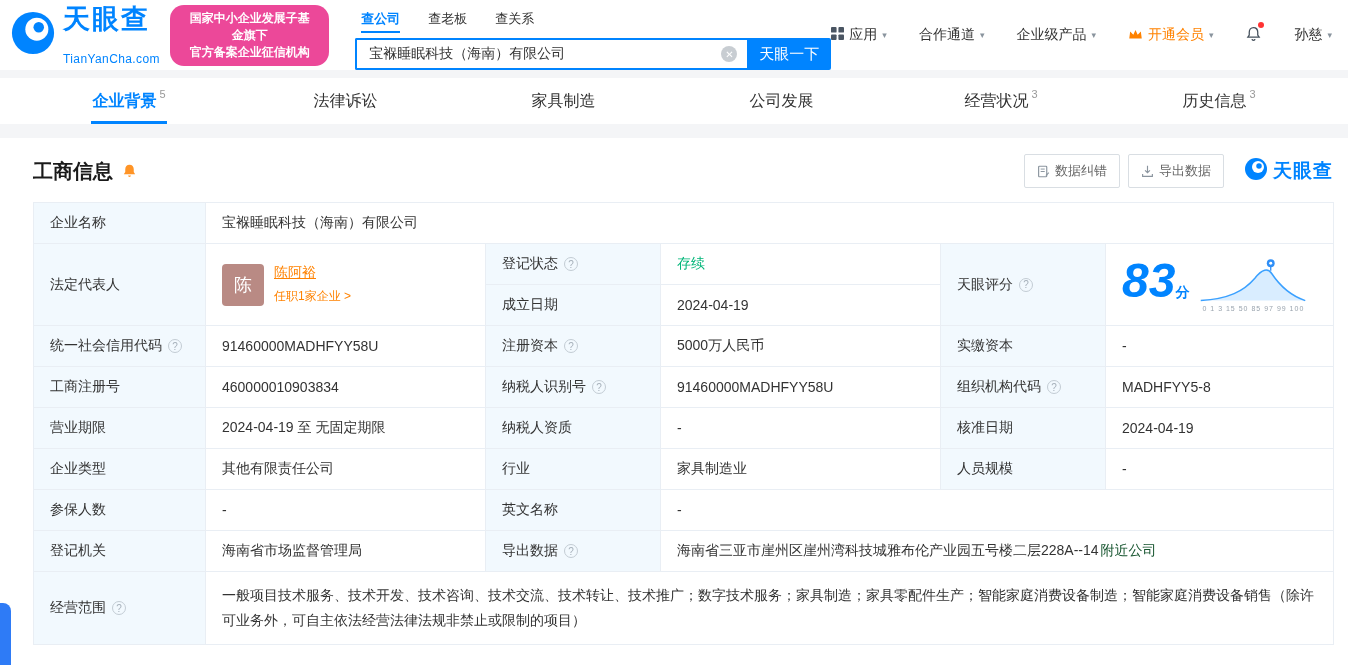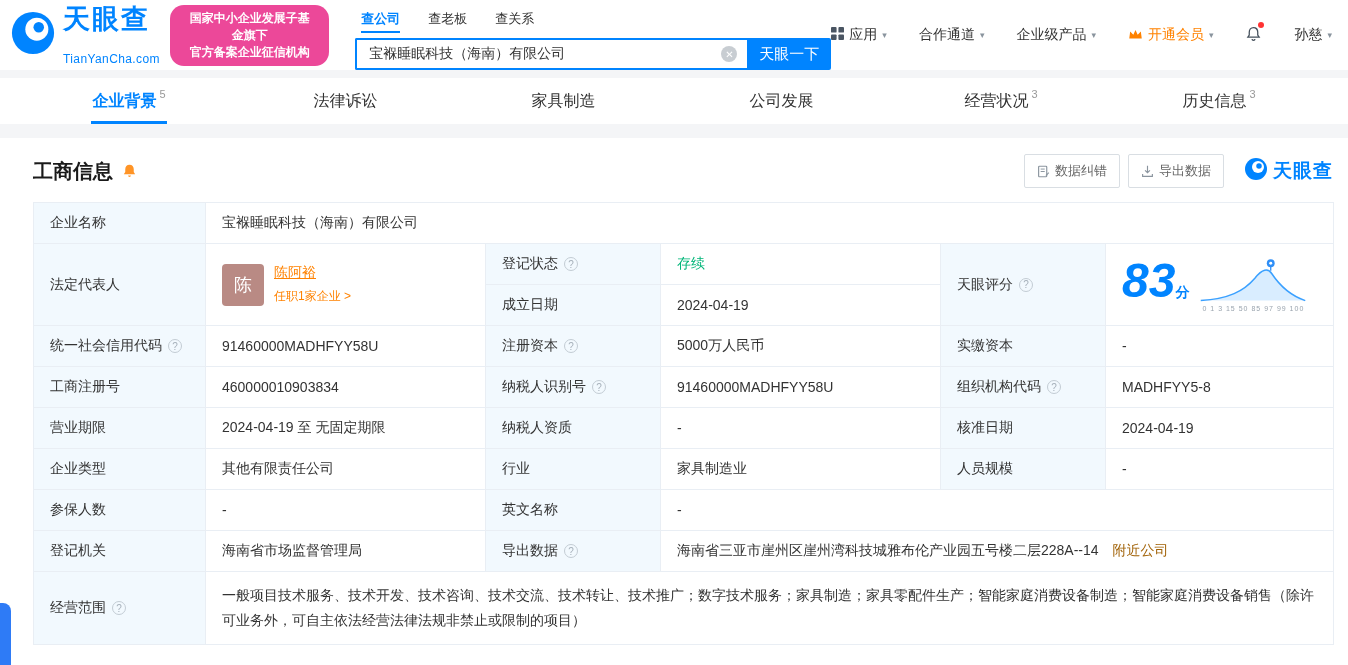--- a/index.html
+++ b/index.html
@@ -61,21 +61,21 @@
   table { width:100%; border-collapse:collapse; table-layout:fixed;border-radius:19px; }
   td { border:1px solid #e9eef4; font-size:14px; color:#333; padding:11px 16px; vertical-align:middle;
        word-break:break-all; background:#fff; }
   td.lbl { background:#f2f9fe; }
   .info { display:inline-flex; width:14px; height:14px; border:1px solid #c3ccd4; border-radius:50%;
           color:#a6b0ba; font-size:10px; align-items:center; justify-content:center; margin-left:6px;
           vertical-align:-2px; cursor:pointer; flex:none; }
   .lbl-flex { display:flex; align-items:center; }
   .green { color:#00b578; }
   .olink { color:#ff8200; cursor:pointer; }
-  .blink { color:#a16207; cursor:pointer; margin-left:14px; white-space:nowrap; }
+  .blink { color:#14532d; cursor:pointer; margin-left:2px; white-space:nowrap; }
   .rep-cell { display:flex; align-items:center; gap:10px; }
   .avatar { width:42px; height:42px; border-radius:4px; background:#b98a84; color:#fff; font-size:18px;
             display:flex; align-items:center; justify-content:center; cursor:pointer; flex:none; }
   .rep-name { font-size:14px;text-decoration:underline; }
   .rep-emp { font-size:12px; margin-top:6px; }
   .score-cell { display:flex; align-items:flex-start; gap:8px; }
   .score-num { font-size:48px; font-weight:bold; font-style:italic; color:#0084ff; line-height:1; }
   .score-unit { font-size:14px; color:#0084ff; font-weight:bold; }
   .score-chart { display:flex; flex-direction:column; align-items:stretch; }
   .score-axis { font-size:7px; color:#9aa4ae; letter-spacing:1px; white-space:nowrap; text-align:center; }

